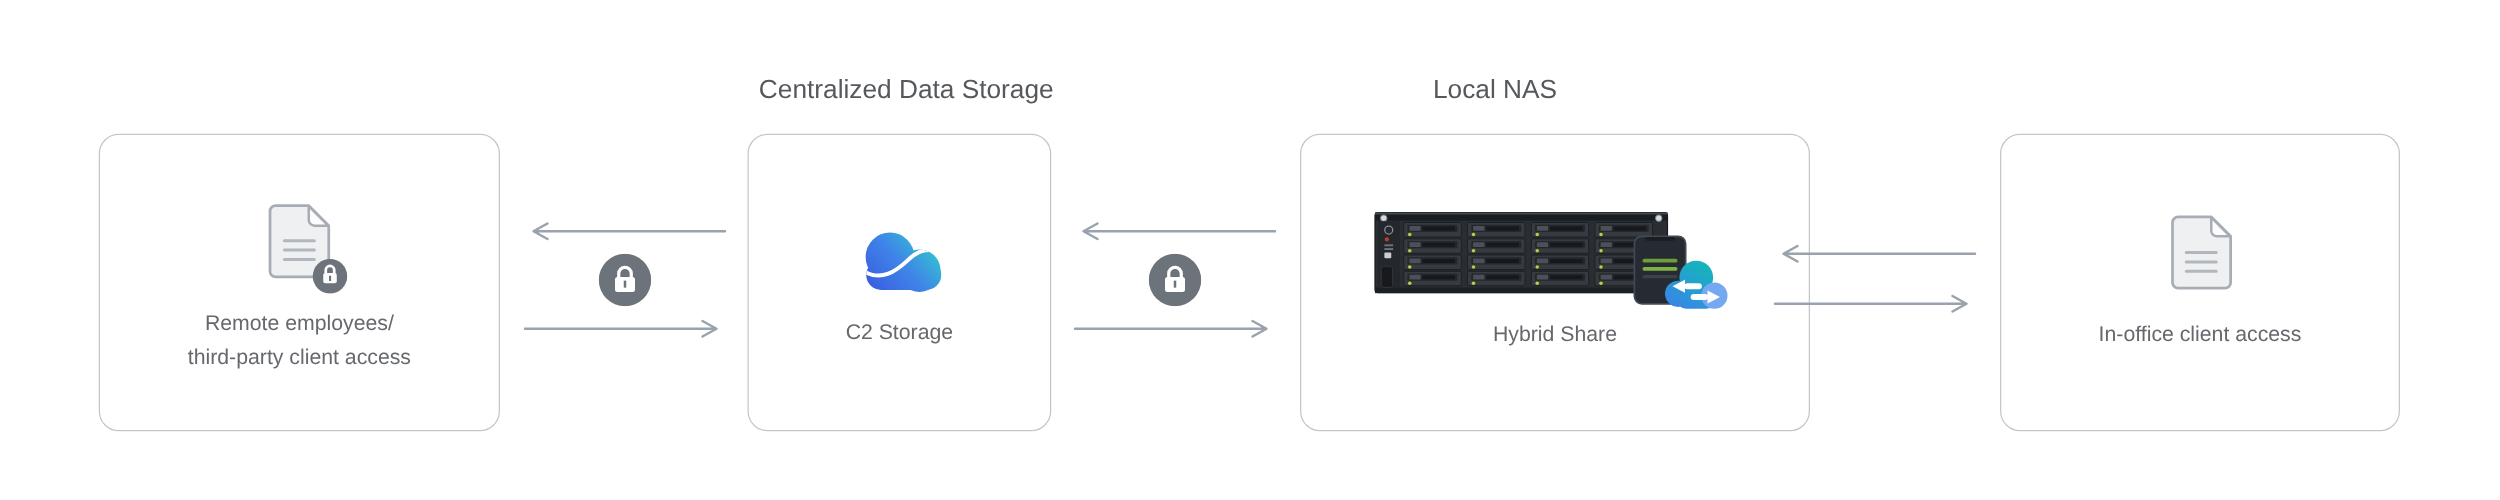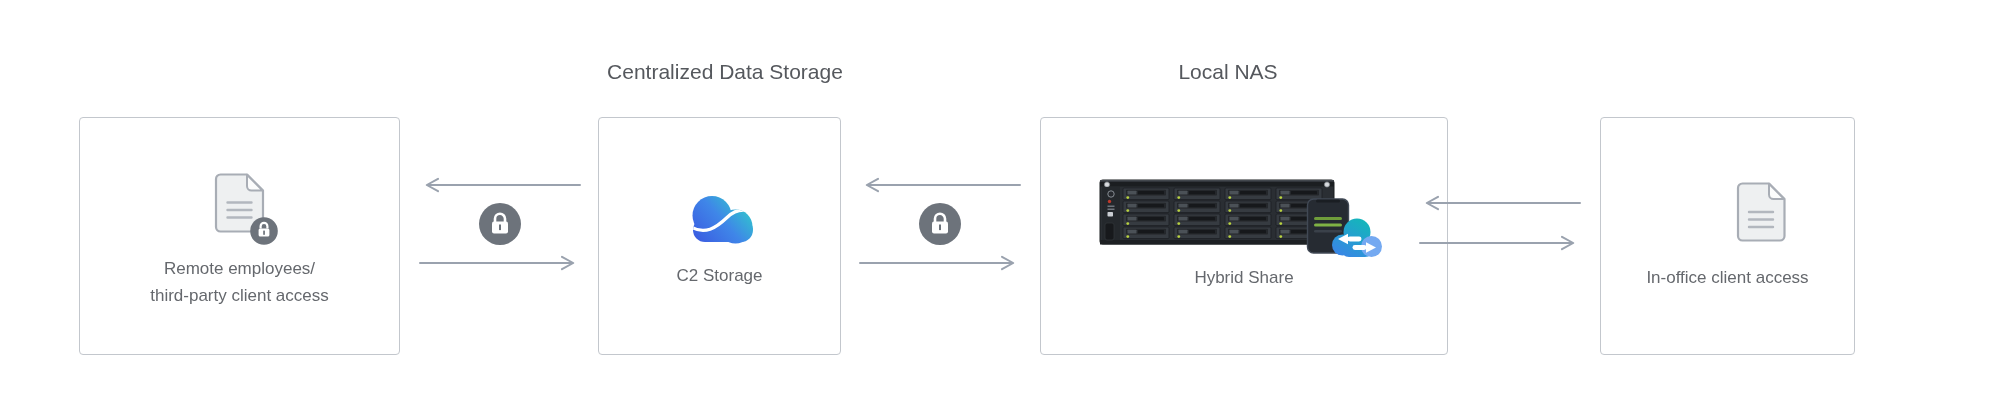--- a/index.html
+++ b/index.html
@@ -8,31 +8,31 @@
     background:var(--background,#ffffff);
     font-family:"Liberation Sans",sans-serif;
   }
   .heading{
     position:absolute;top:60px;transform:translateX(-50%);
     font-size:21px;line-height:24px;font-weight:400;white-space:nowrap;
     color:var(--heading-text,#55585d);
     text-align:center;
   }
   #heading-cds{left:725px;}
-  #heading-nas{left:1228px;}
+  #heading-nas{left:1196px;}
   .node{
-    position:absolute;top:117px;height:238px;box-sizing:border-box;
+    position:absolute;top:107px;height:238px;box-sizing:border-box;
     background:var(--box-background,#ffffff);
     border:1.5px solid var(--box-border,#c3c7cd);
-    border-radius:4px;
+    border-radius:16px;
   }
   #node-remote{left:79px;width:321px;}
   #node-c2{left:598px;width:243px;padding-left:30px;}
   #node-hybrid{left:1040px;width:408px;}
-  #node-office{left:1600px;width:255px;}
+  #node-office{left:1600px;width:320px;}
   .node-label{
     position:absolute;left:0;right:0;text-align:center;
     font-size:17px;line-height:27px;white-space:pre-line;
     color:var(--label-text,#65686d);
   }
   #node-remote .node-label{top:137px;}
   #node-c2 .node-label{top:144px;}
   #node-hybrid .node-label{top:146px;}
   #node-office .node-label{top:146px;}
   .icon-abs{position:absolute;display:block;}

